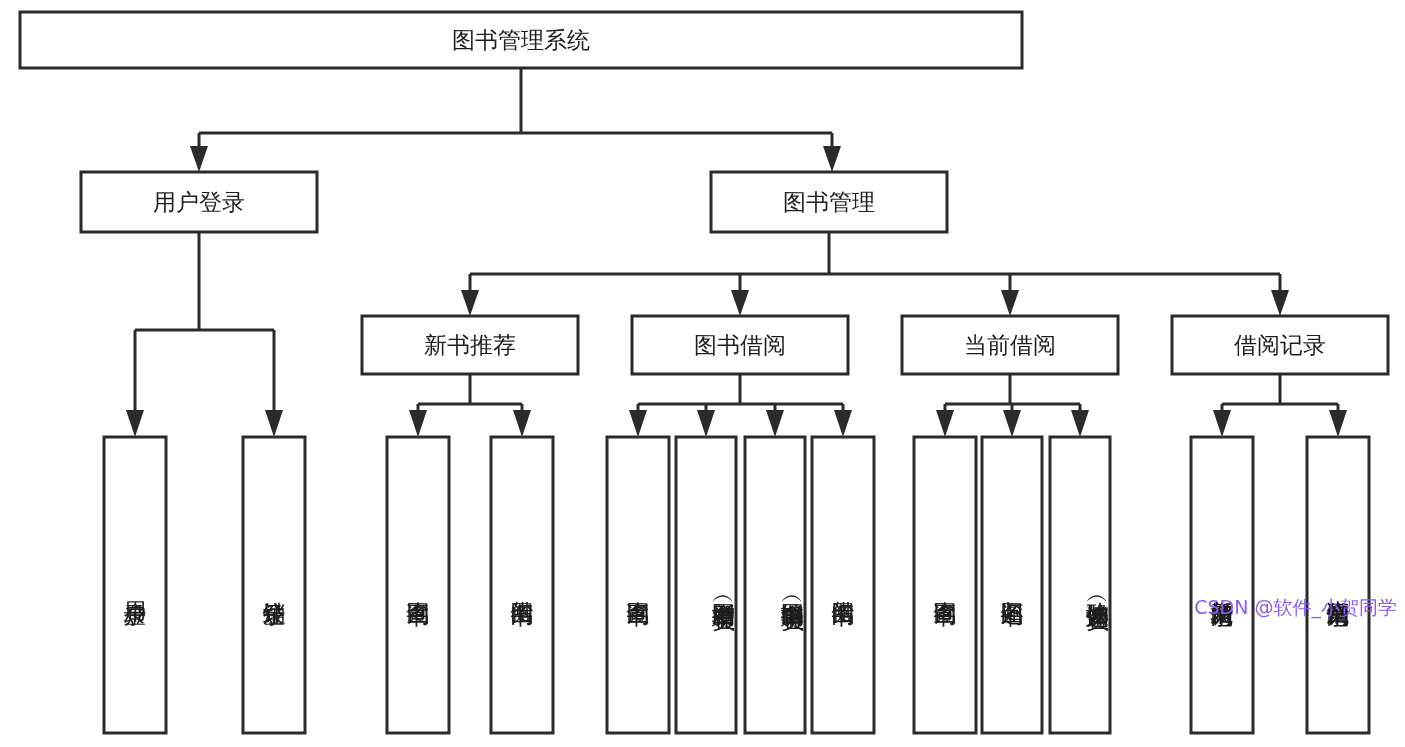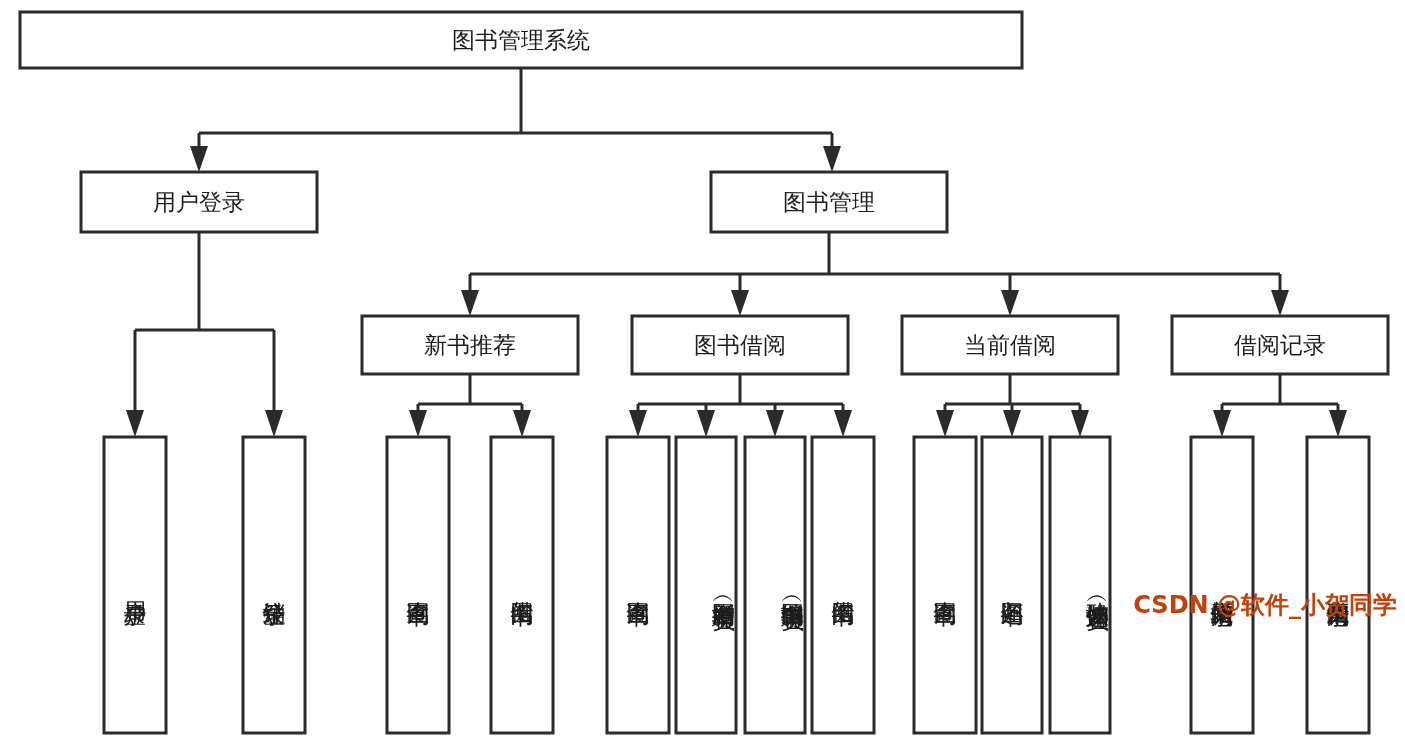--- a/index.html
+++ b/index.html
@@ -62,25 +62,24 @@
     align-items: center;
     justify-content: center;
     white-space: nowrap;
     pointer-events: none;
   }
   .watermark {
     position: absolute;
     right: 8px;
     bottom: 4px;
     font-family: "DejaVu Sans", "Liberation Sans", sans-serif;
-    font-size: 24px;
-    color: #c2410c;
+    font-size: 19px;
+    color: #8b5cf6;
     white-space: nowrap;
     pointer-events: none;
-    font-weight: bold;
   }
 </style>
 </head>
 <body>
 
 <div id="diagram-root">
 
   <svg id="flowchart" viewBox="0 0 1405 747">
 
     <g>

